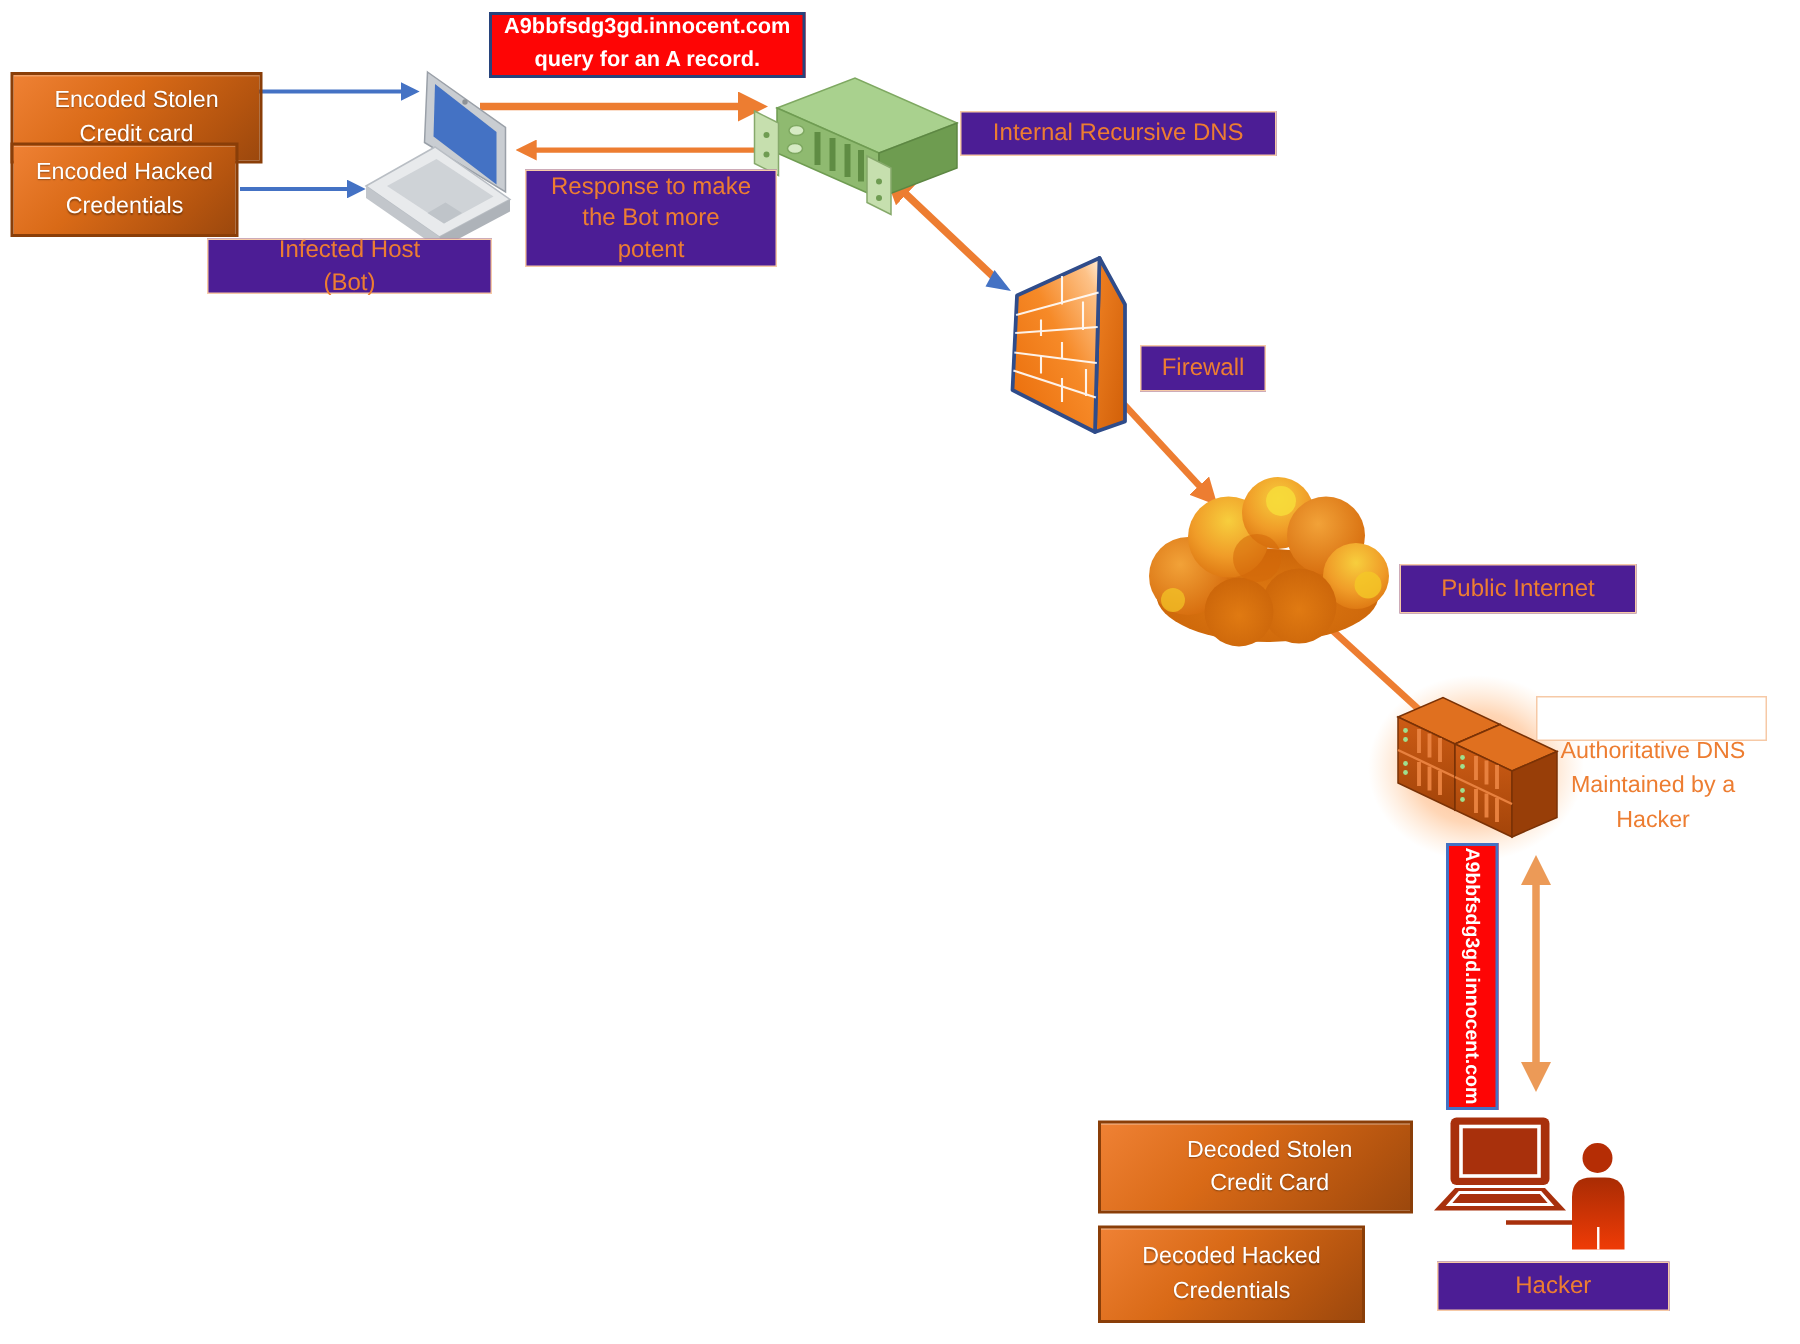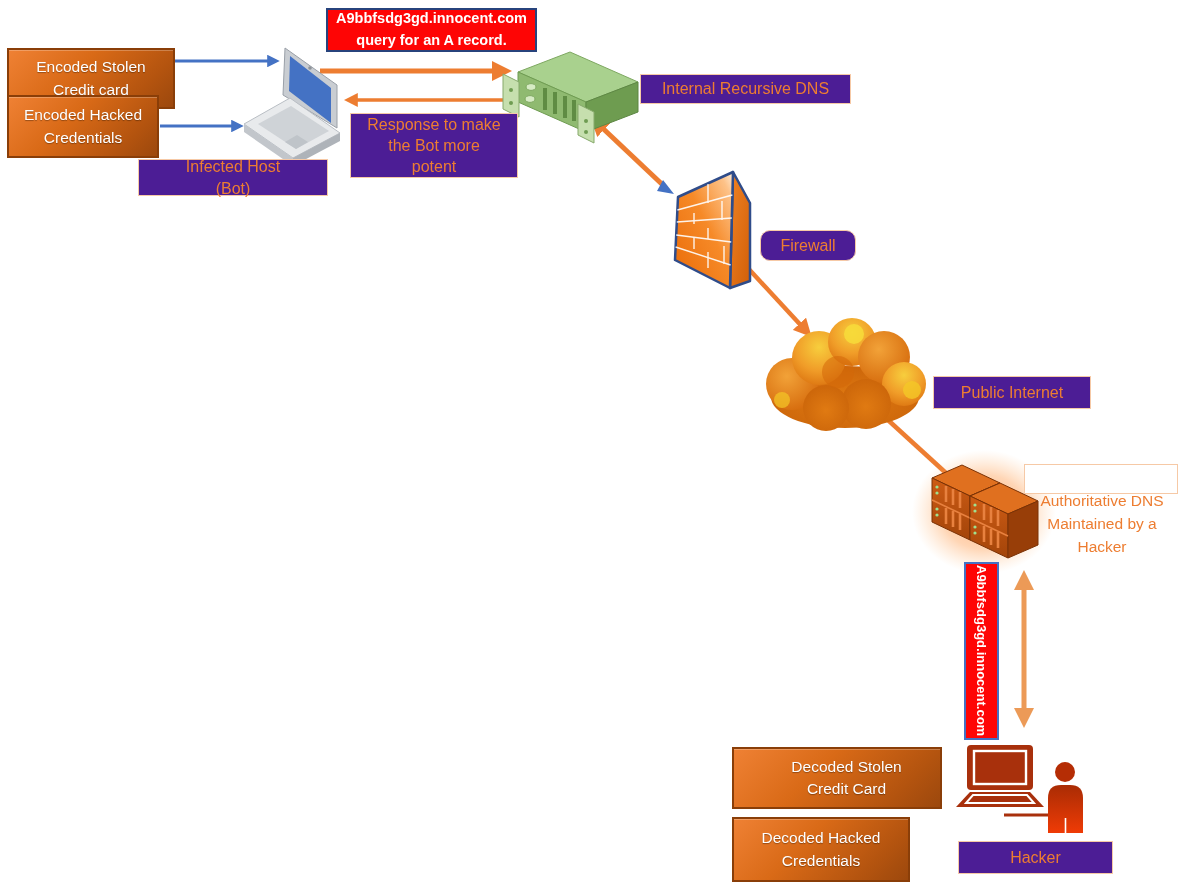--- a/index.html
+++ b/index.html
@@ -250,21 +250,21 @@
 
 <div class="abs r-banner" style="left:326px;top:8px;width:211px;height:44px;">A9bbfsdg3gd.innocent.com
 query for an A record.</div>
 
 <div class="abs lbl" style="left:350px;top:113px;width:168px;height:65px;">Response to make
 the Bot more
 potent</div>
 
 <div class="abs lbl" style="left:640px;top:74px;width:211px;height:30px;">Internal Recursive DNS</div>
 
-<div class="abs lbl" style="left:760px;top:230px;width:96px;height:31px;border-radius:10px;">Firewall</div>
+<div class="abs lbl" style="left:760px;top:230px;width:84px;height:31px;">Firewall</div>
 
 <div class="abs lbl" style="left:933px;top:360px;width:158px;height:33px;margin-top:16px;">Public Internet</div>
 
 <div class="lbl3" style="left:1022px;top:443px;width:160px;height:69px;">
   <div class="midbox"></div>
   <span>Authoritative DNS
 Maintained by a
 Hacker</span>
 </div>
 

